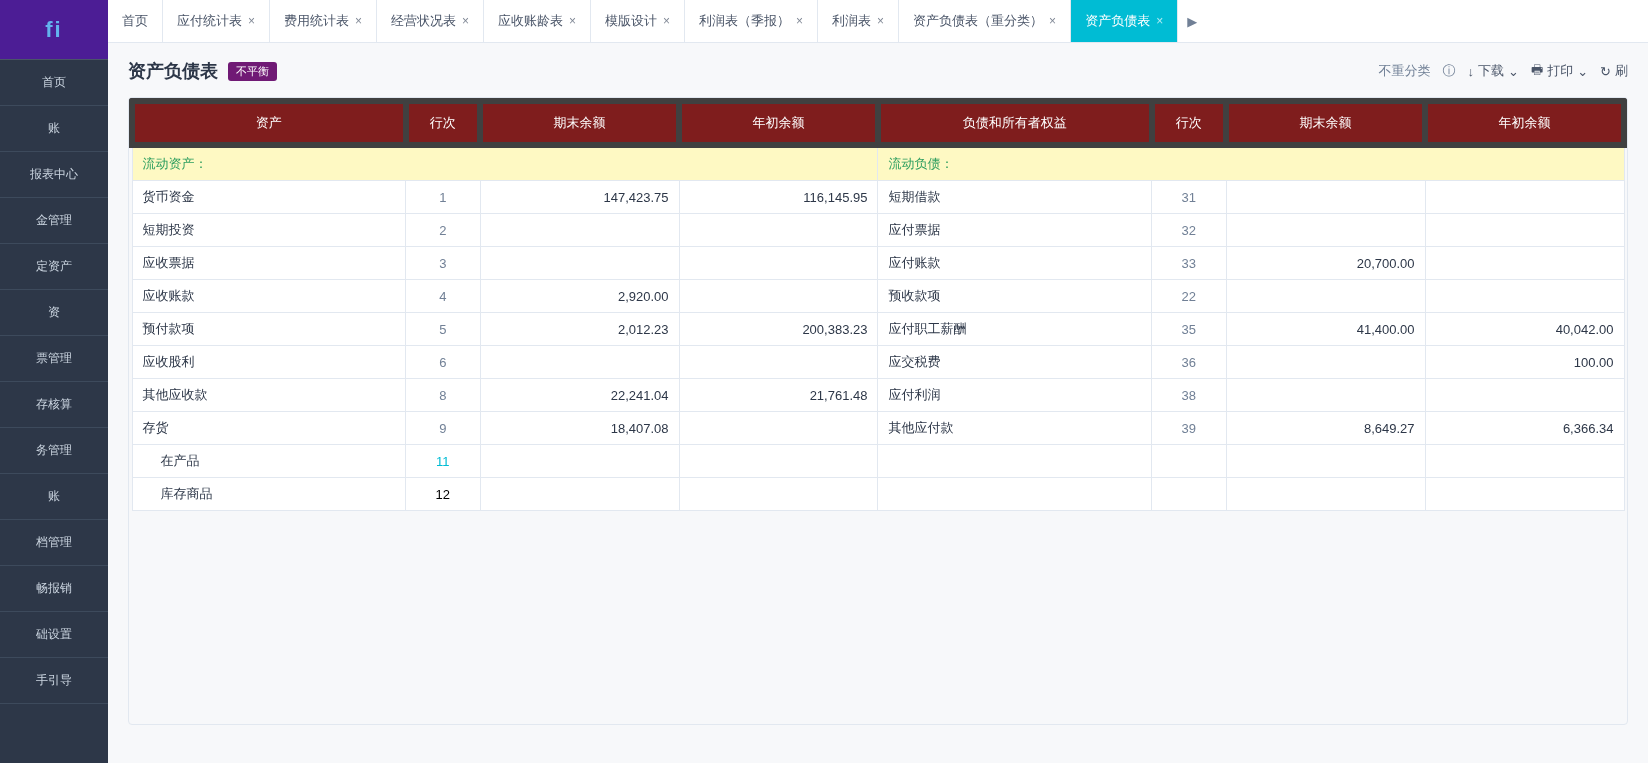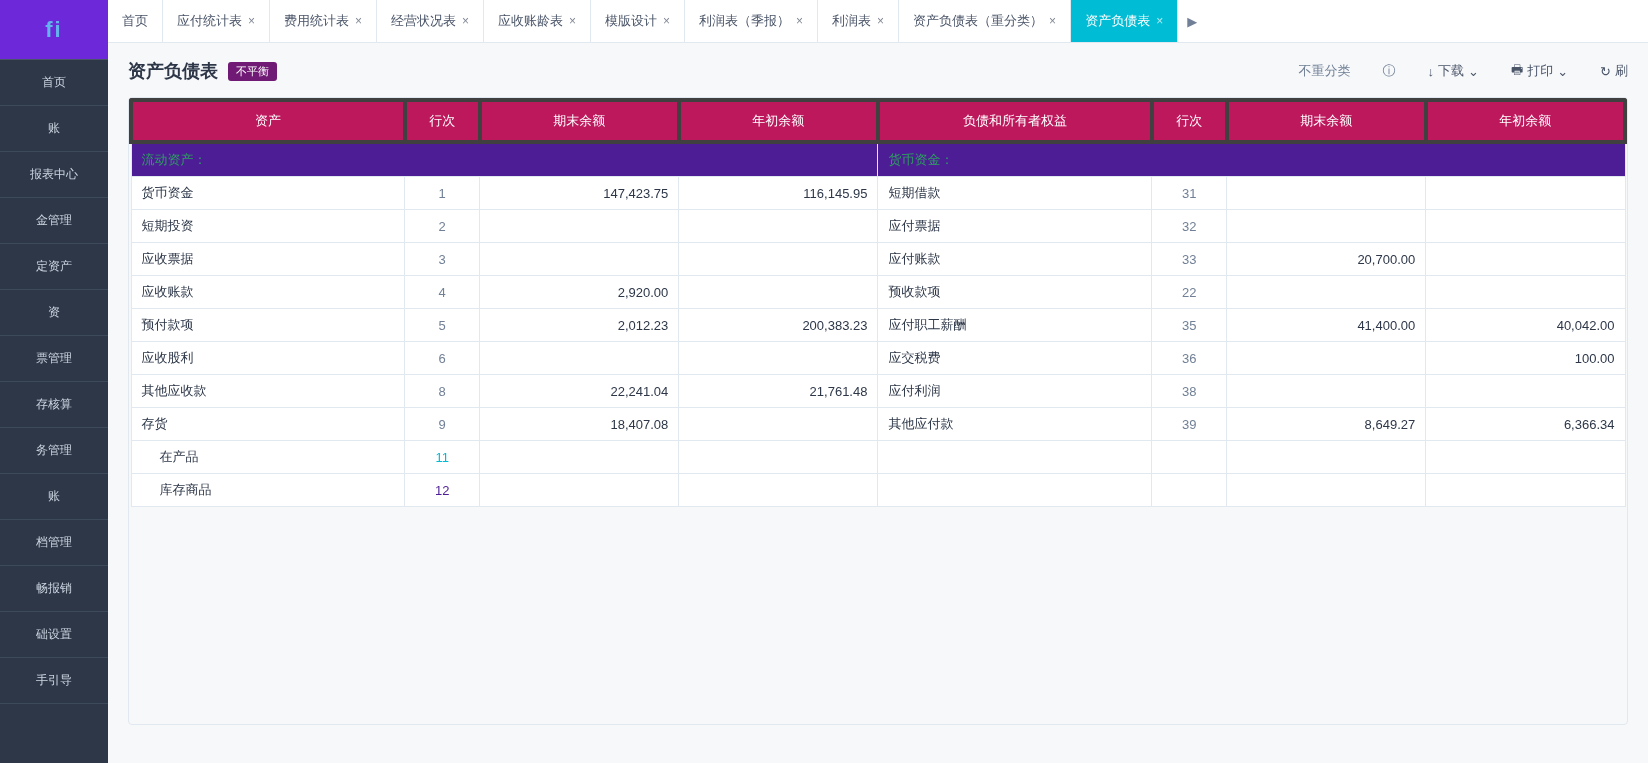--- a/index.html
+++ b/index.html
@@ -2,21 +2,21 @@
 <html><head>
   <meta charset="utf-8">
   <style>
     * { box-sizing: border-box; margin: 0; padding: 0; }
     body { font-family: 'Microsoft YaHei', Arial, sans-serif; font-size: 13px; background: #f0f2f5; overflow: hidden; }
 
     .app-container { display: flex; height: 763px; width: 1648px; }
 
     
     .sidebar { width: 108px; background: #2d3748; color: #fff; display: flex; flex-direction: column; flex-shrink: 0; overflow: hidden; }
-    .sidebar-logo { height: 60px; background: #6d28d9; display: flex; align-items: center; justify-content: center; font-size: 22px; font-weight: bold; color: #63b3ed; letter-spacing: 2px; border-bottom: 1px solid #4a5568; }
+    .sidebar-logo { height: 60px; background: #4c1d95; display: flex; align-items: center; justify-content: center; font-size: 22px; font-weight: bold; color: #63b3ed; letter-spacing: 2px; border-bottom: 1px solid #4a5568; }
     .sidebar-item { padding: 14px 8px; text-align: center; font-size: 12px; color: #cbd5e0; cursor: pointer; border-bottom: 1px solid #3d4a5c; }
 
     
     .main-area { flex: 1; display: flex; flex-direction: column; overflow: hidden; }
 
     
     .tab-bar { display: flex; background: #fff; border-bottom: 1px solid #e2e8f0; overflow-x: auto; flex-shrink: 0; align-items: center; padding-left: 0; min-height: 42px; }
     .tab-bar::-webkit-scrollbar { height: 3px; }
     .tab-item { display: flex; align-items: center; padding: 0 14px; height: 42px; white-space: nowrap; cursor: pointer; font-size: 13px; color: #4a5568; border-right: 1px solid #e2e8f0; flex-shrink: 0; gap: 6px; }
     .tab-item.active { background: #00bcd4; color: #fff; }
@@ -24,30 +24,30 @@
     .tab-arrow { width: 28px; height: 42px; display: flex; align-items: center; justify-content: center; cursor: pointer; color: #718096; flex-shrink: 0; }
 
     
     .content-area { flex: 1; padding: 16px 20px; overflow: hidden; background: #f7f8fa; }
 
     
     .page-header { display: flex; align-items: center; justify-content: space-between; margin-bottom: 14px; }
     .page-title-row { display: flex; align-items: center; gap: 10px; }
     .page-title { font-size: 18px; font-weight: bold; color: #2d3748; }
     .badge-unbalanced { background: #701a75; color: #fff; font-size: 11px; padding: 2px 8px; border-radius: 3px; font-weight: normal; }
-    .header-actions { display: flex; align-items: center; gap: 32px; color: #4a5568; font-size: 13px; }
+    .header-actions { display: flex; align-items: center; gap: 12px; color: #4a5568; font-size: 13px; }
     .header-actions span { cursor: pointer; display: flex; align-items: center; gap: 4px; }
     .no-reclassify { color: #718096; }
 
     
     .table-wrapper { overflow: auto; border: 1px solid #e2e8f0; border-radius: 4px; height: calc(100% - 60px); }
     table { border-collapse: collapse; width: 100%; min-width: 1400px; }
-    thead tr th { background: #be185d; color: #fff; text-align: center; padding: 10px 8px; font-weight: normal; font-size: 13px; border: 4px solid #404040; }
+    thead tr th { background: #7f1d1d; color: #fff; text-align: center; padding: 10px 8px; font-weight: normal; font-size: 13px; border: 6px solid #404040; }
     tbody tr td { border: 1px solid #e2e8f0; padding: 7px 10px; font-size: 13px; color: #2d3748; background: #fff; }
-    tbody tr.section-header td { background: #4c1d95; color: #2d3748; font-size: 13px; }
+    tbody tr.section-header td { background: #fef9c3; color: #2d3748; font-size: 13px; }
     tbody tr td.row-num { text-align: center; color: #718096; }
     tbody tr td.amount { text-align: right; }
     tbody tr td.label-indent { padding-left: 28px; }
   </style>
 </head>
 <body>
 
 <div class="app-container">
 
   <div class="sidebar">
@@ -150,21 +150,21 @@
               <th style="width:160px;">年初余额</th>
               <th style="width:220px;">负债和所有者权益</th>
               <th style="width:60px;">行次</th>
               <th style="width:160px;">期末余额</th>
               <th style="width:160px;">年初余额</th>
             </tr>
           </thead>
           <tbody id="table-body">
           <tr class="section-header">
       <td colspan="4" style="color:#2d9e5f;font-weight:normal;">流动资产：</td>
-      <td colspan="4" style="color:#2d9e5f;font-weight:normal;">货币资金：</td>
+      <td colspan="4" style="color:#2d9e5f;font-weight:normal;">流动负债：</td>
     </tr>
               <tr>
       <td class="">货币资金</td>
       <td class="row-num" style="color:#718096">1</td>
       <td class="amount">147,423.75</td>
       <td class="amount">116,145.95</td>
       <td>短期借款</td>
       <td class="row-num">31</td>
       <td class="amount"></td>
       <td class="amount"></td>
@@ -244,21 +244,21 @@
       <td class="row-num" style="color:#00bcd4">11</td>
       <td class="amount"></td>
       <td class="amount"></td>
       <td></td>
       <td class="row-num"></td>
       <td class="amount"></td>
       <td class="amount"></td>
     </tr>
               <tr>
       <td class="label-indent">库存商品</td>
-      <td class="row-num" style="color:#4c1d95">12</td>
+      <td class="row-num" style="color:#000000">12</td>
       <td class="amount"></td>
       <td class="amount"></td>
       <td></td>
       <td class="row-num"></td>
       <td class="amount"></td>
       <td class="amount"></td>
     </tr>
             </tbody>
         </table>
       </div>

